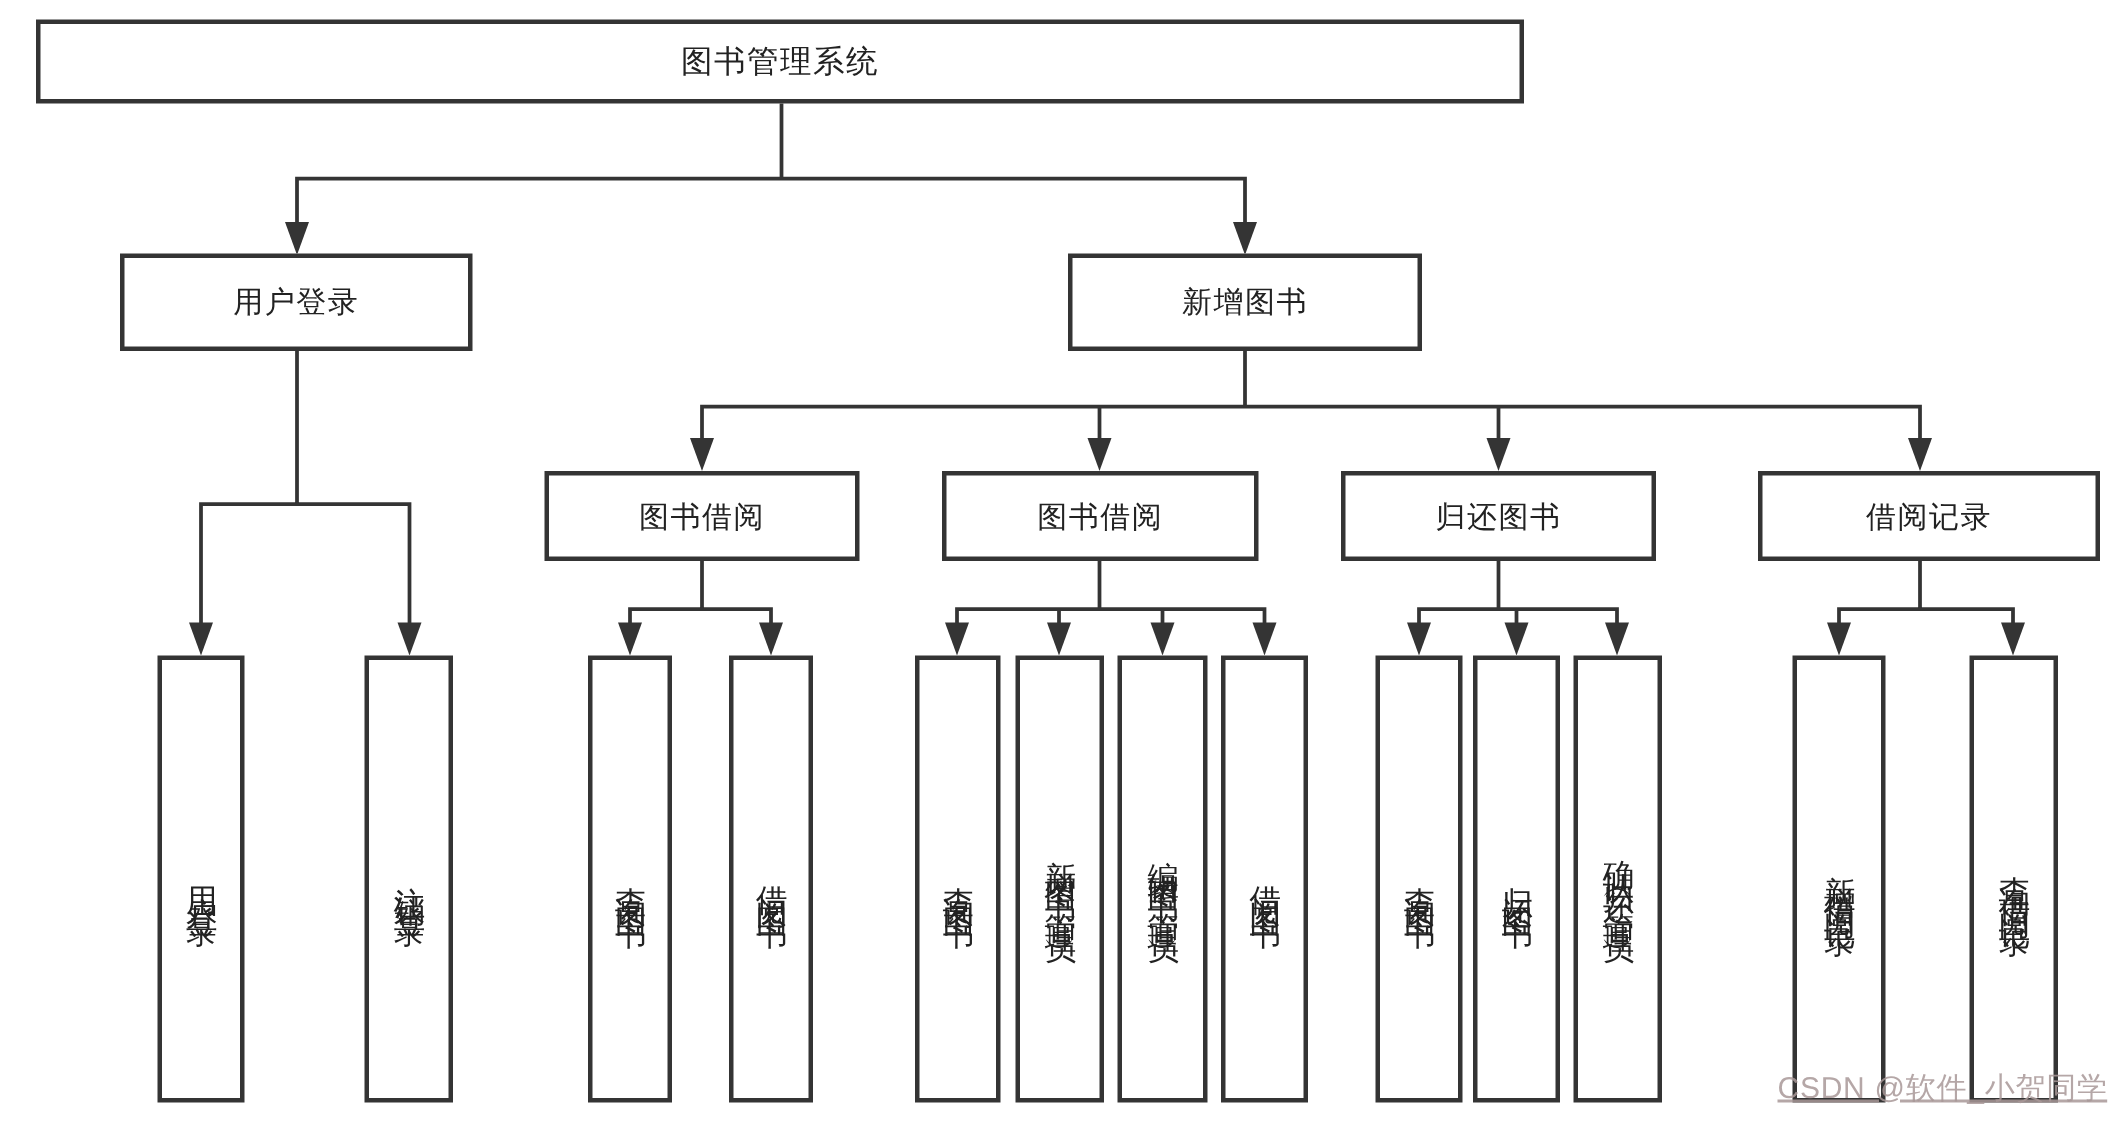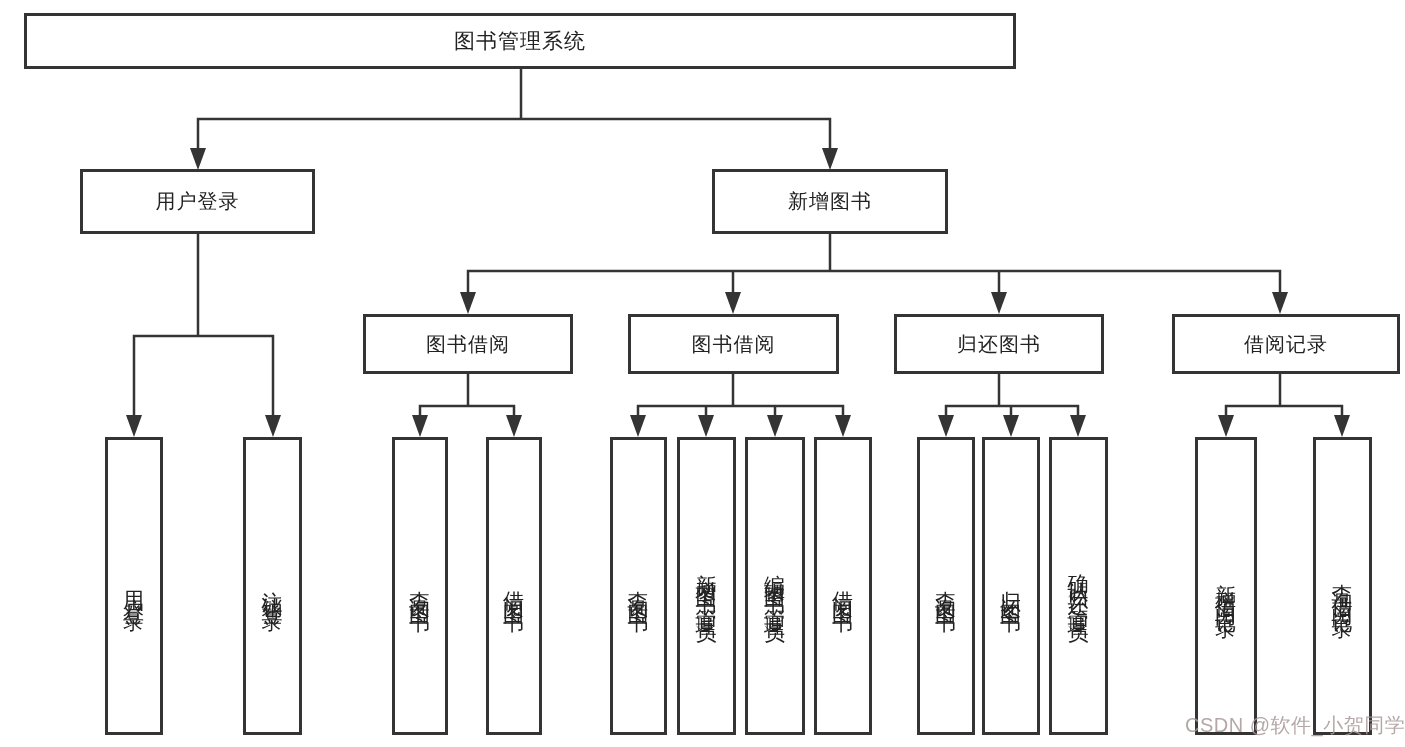--- a/index.html
+++ b/index.html
@@ -17,21 +17,21 @@
   .h-node { font-size:20px; letter-spacing:1px; }
   .root-node { font-size:21px; }
   .v-node {
     writing-mode:vertical-rl; text-orientation:mixed;
     font-size:21px; letter-spacing:7px; line-height:1;
     padding-top:4px;
   }
   .watermark {
     position:absolute; left:1185px; top:712px;
     font-size:20px; letter-spacing:0.5px;
-    color:rgba(168,152,152,0.85); white-space:nowrap;
+    color:rgba(168,152,152,0.85); white-space:nowrap;text-decoration:underline;
   }
 </style>
 </head>
 <body>
 
 <div class="canvas">
 
   <svg class="connectors" viewBox="0 0 1405 747" xmlns="http://www.w3.org/2000/svg">
     <g stroke="#343434" stroke-width="2.5" fill="none" stroke-linecap="square">
 

